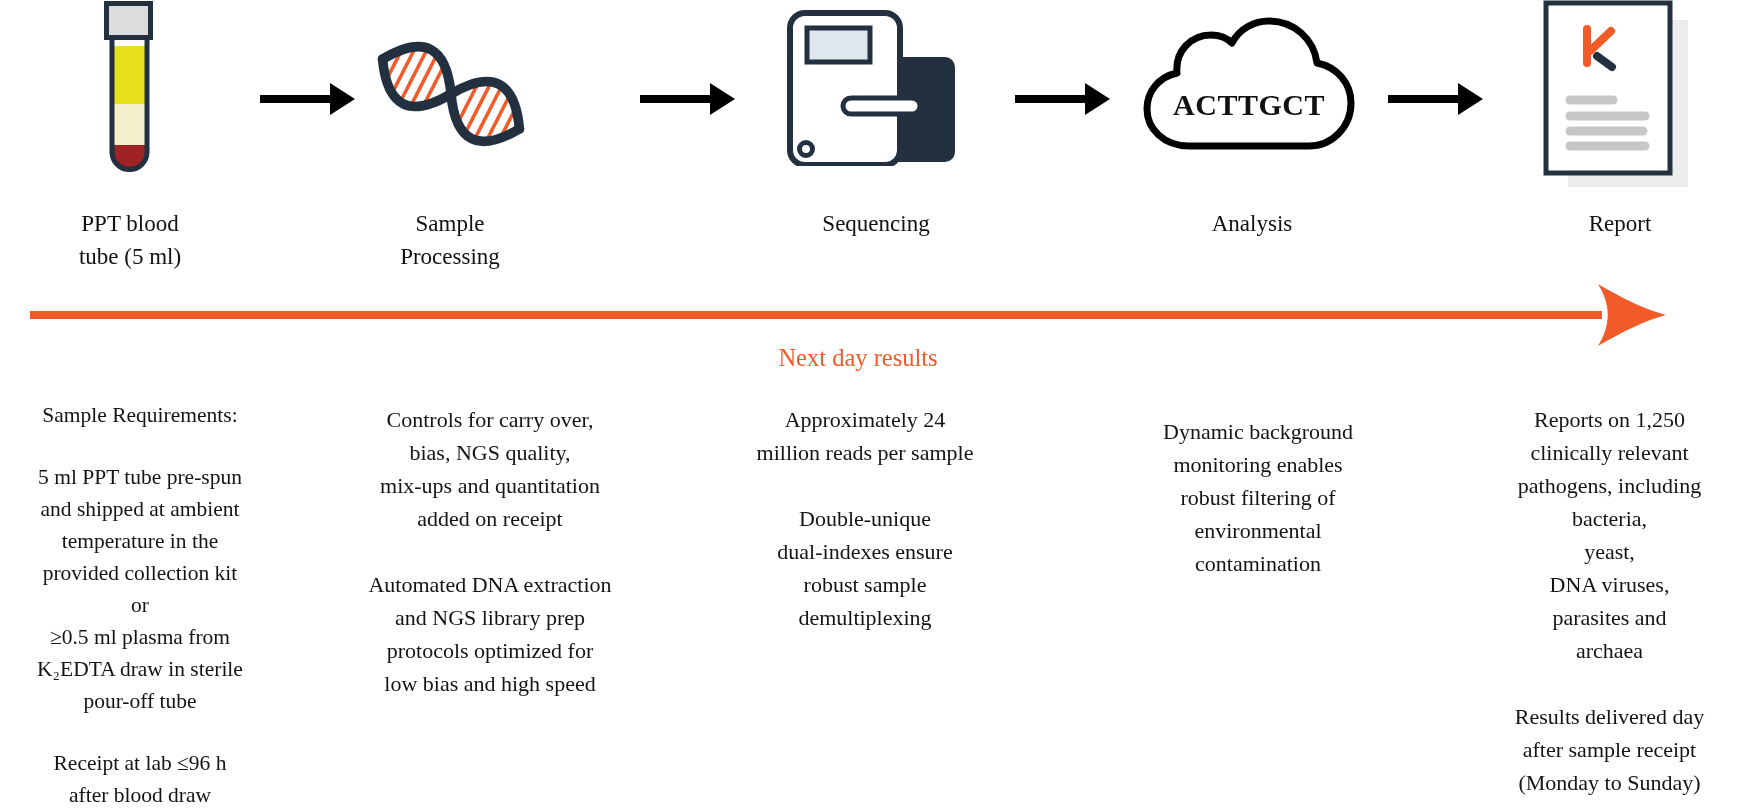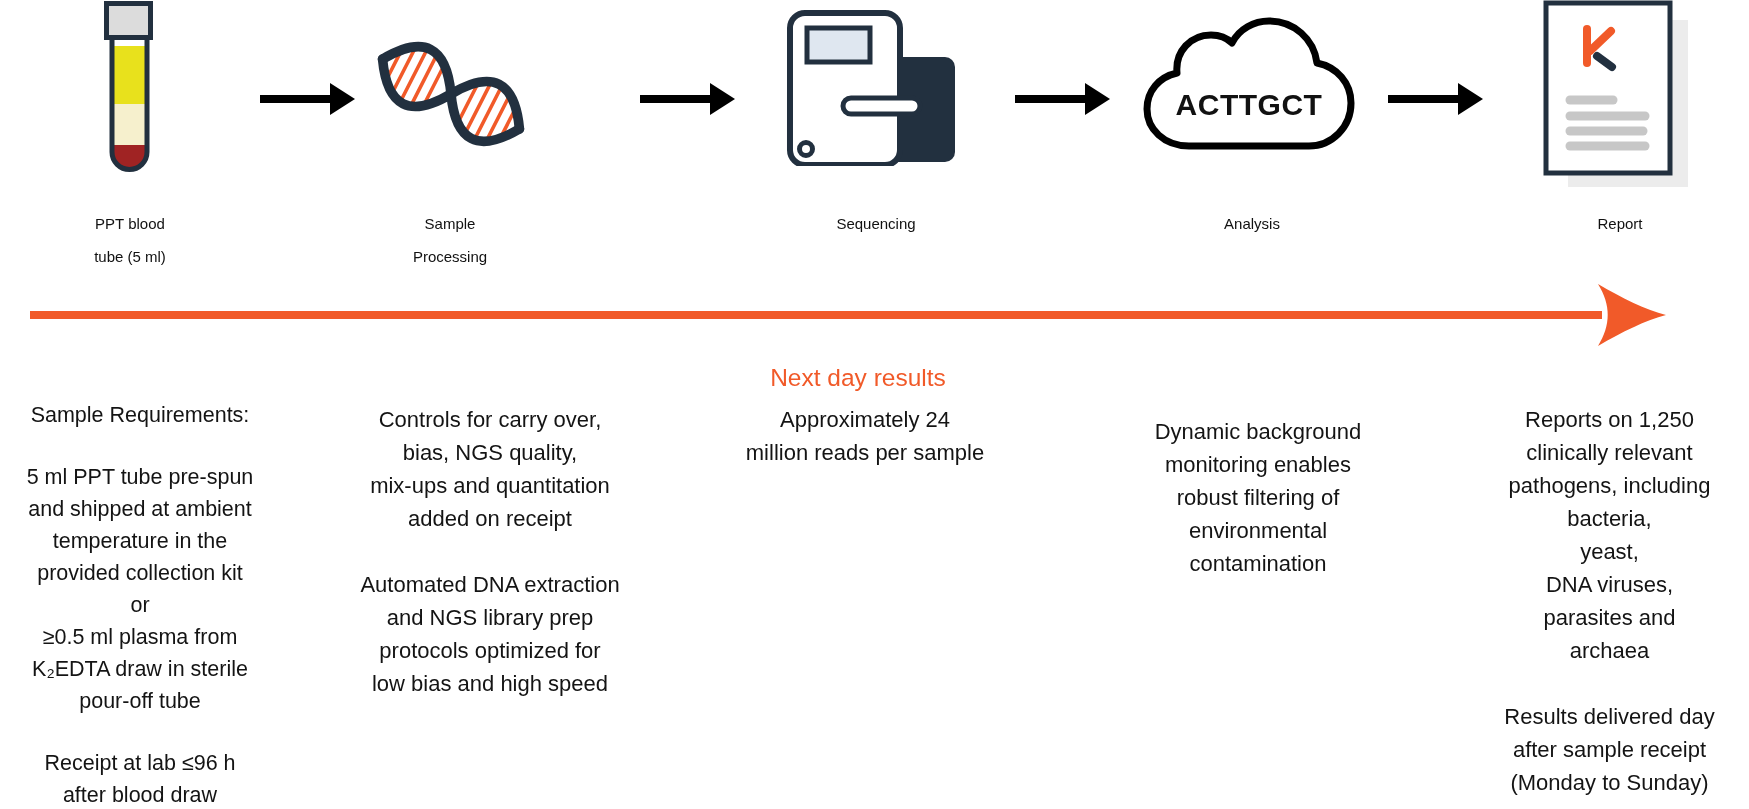--- a/index.html
+++ b/index.html
@@ -1,41 +1,41 @@
 <!DOCTYPE html>
 <html><head>
 <meta charset="utf-8">
 <style>
   html,body{margin:0;padding:0;background:#fff;}
   .figure{
     position:relative;width:1749px;height:809px;background:#ffffff;
-    font-family:Liberation Sans, sans-serif;
+    font-family:Liberation Serif, serif;
     color:#161616;overflow:hidden;
   }
   .abs{position:absolute;}
   .pre{white-space:pre-line;}
   .stage-label{
     position:absolute;top:207px;width:200px;text-align:center;
-    font-size:15px;line-height:33px;color:#111;
+    font-size:23px;line-height:33px;color:#111;
   }
   .col{
     position:absolute;top:403px;text-align:center;
     font-size:22px;line-height:33px;color:#141414;
   }
   .col p{margin:0 0 33px 0;}
   .col.lh32{top:399px;font-size:21.5px;line-height:32px;}
   .col.lh32 p{margin-bottom:30px;}
   .gap14{margin-top:14px !important;}
   .gap12{margin-top:12px !important;}
   .timeline-shaft{
     position:absolute;left:30px;top:311px;width:1572px;height:8px;
     background:#f15a29;
   }
   .timeline-note{
-    position:absolute;left:708px;top:364px;width:300px;text-align:center;
+    position:absolute;left:708px;top:344px;width:300px;text-align:center;
     font-size:24.5px;color:#f15a29;
   }
 </style>
 </head>
 <body>
 
 <div class="figure">
 
   <svg class="abs" style="left:104px;top:1px" width="92" height="176" viewBox="0 0 92 176">
     <defs>
@@ -161,20 +161,24 @@
 added on receipt</p>
     <p class="pre">Automated DNA extraction
 and NGS library prep
 protocols optimized for
 low bias and high speed</p>
   </div>
 
   <div class="col" style="left:700px;width:330px">
     <p class="pre">Approximately 24
 million reads per sample</p>
+    <p class="pre gap14">Double-unique
+dual-indexes ensure
+robust sample
+demultiplexing</p>
   </div>
 
   <div class="col" style="left:1093px;width:330px">
     <p class="pre gap12">Dynamic background
 monitoring enables
 robust filtering of
 environmental
 contamination</p>
   </div>
 

